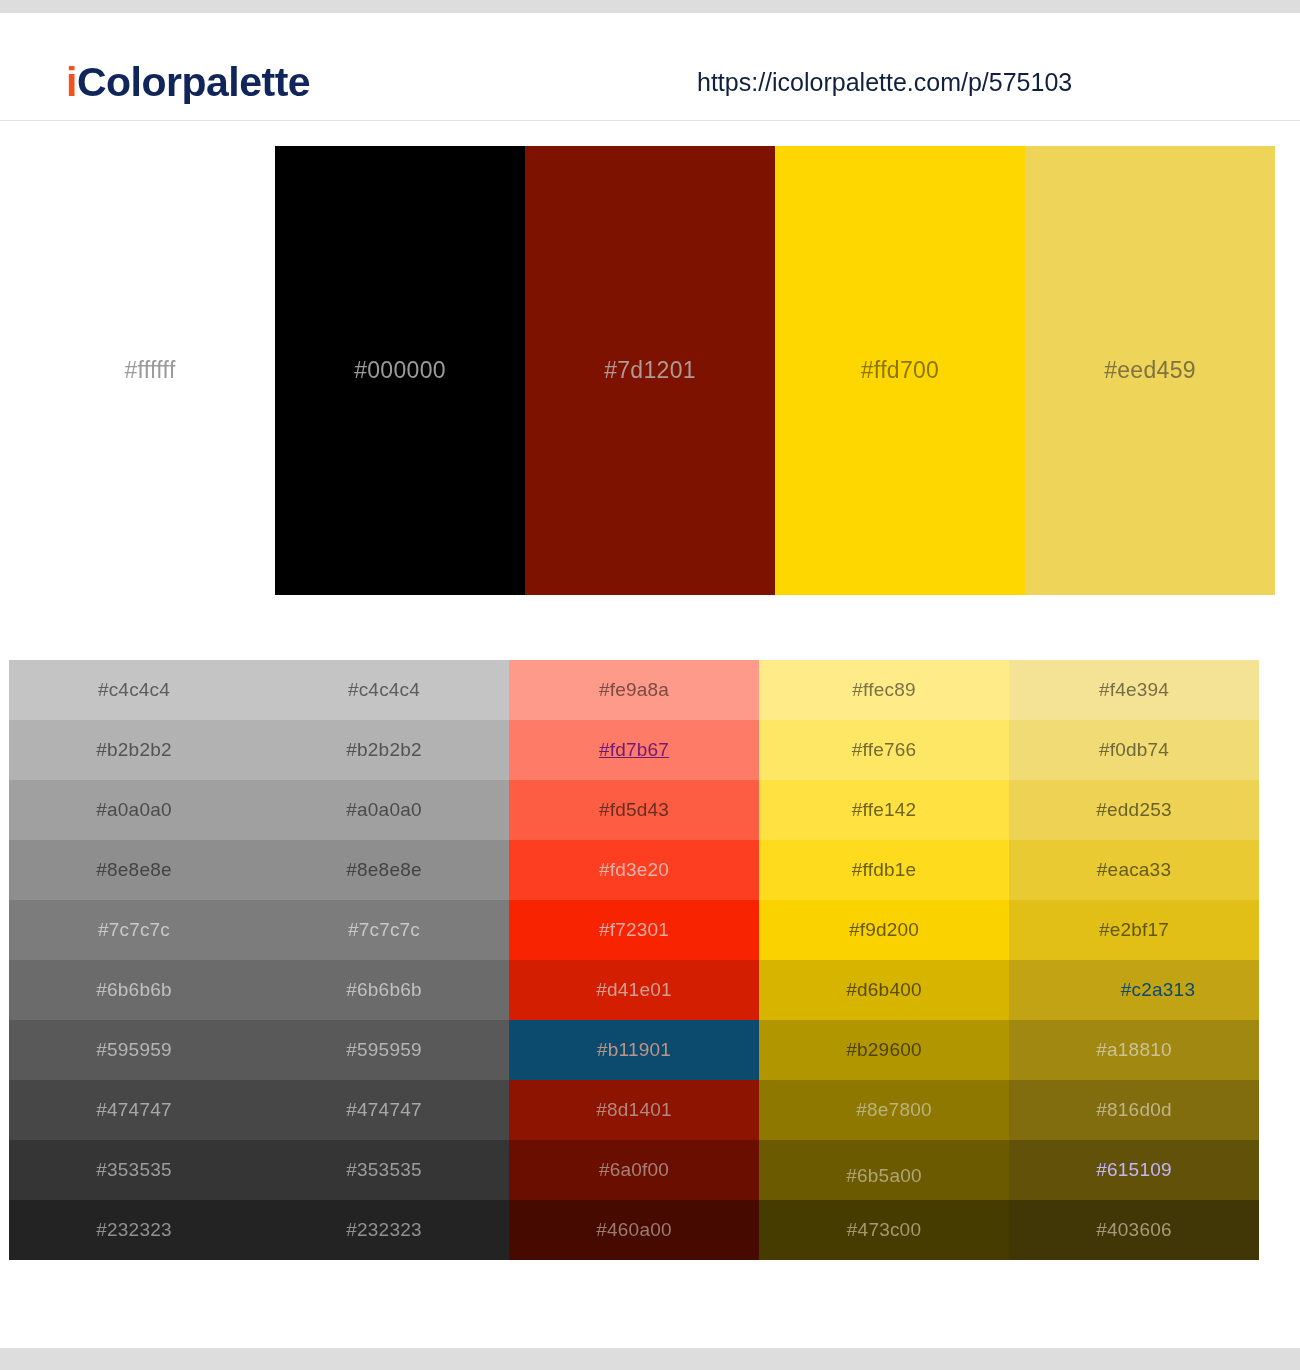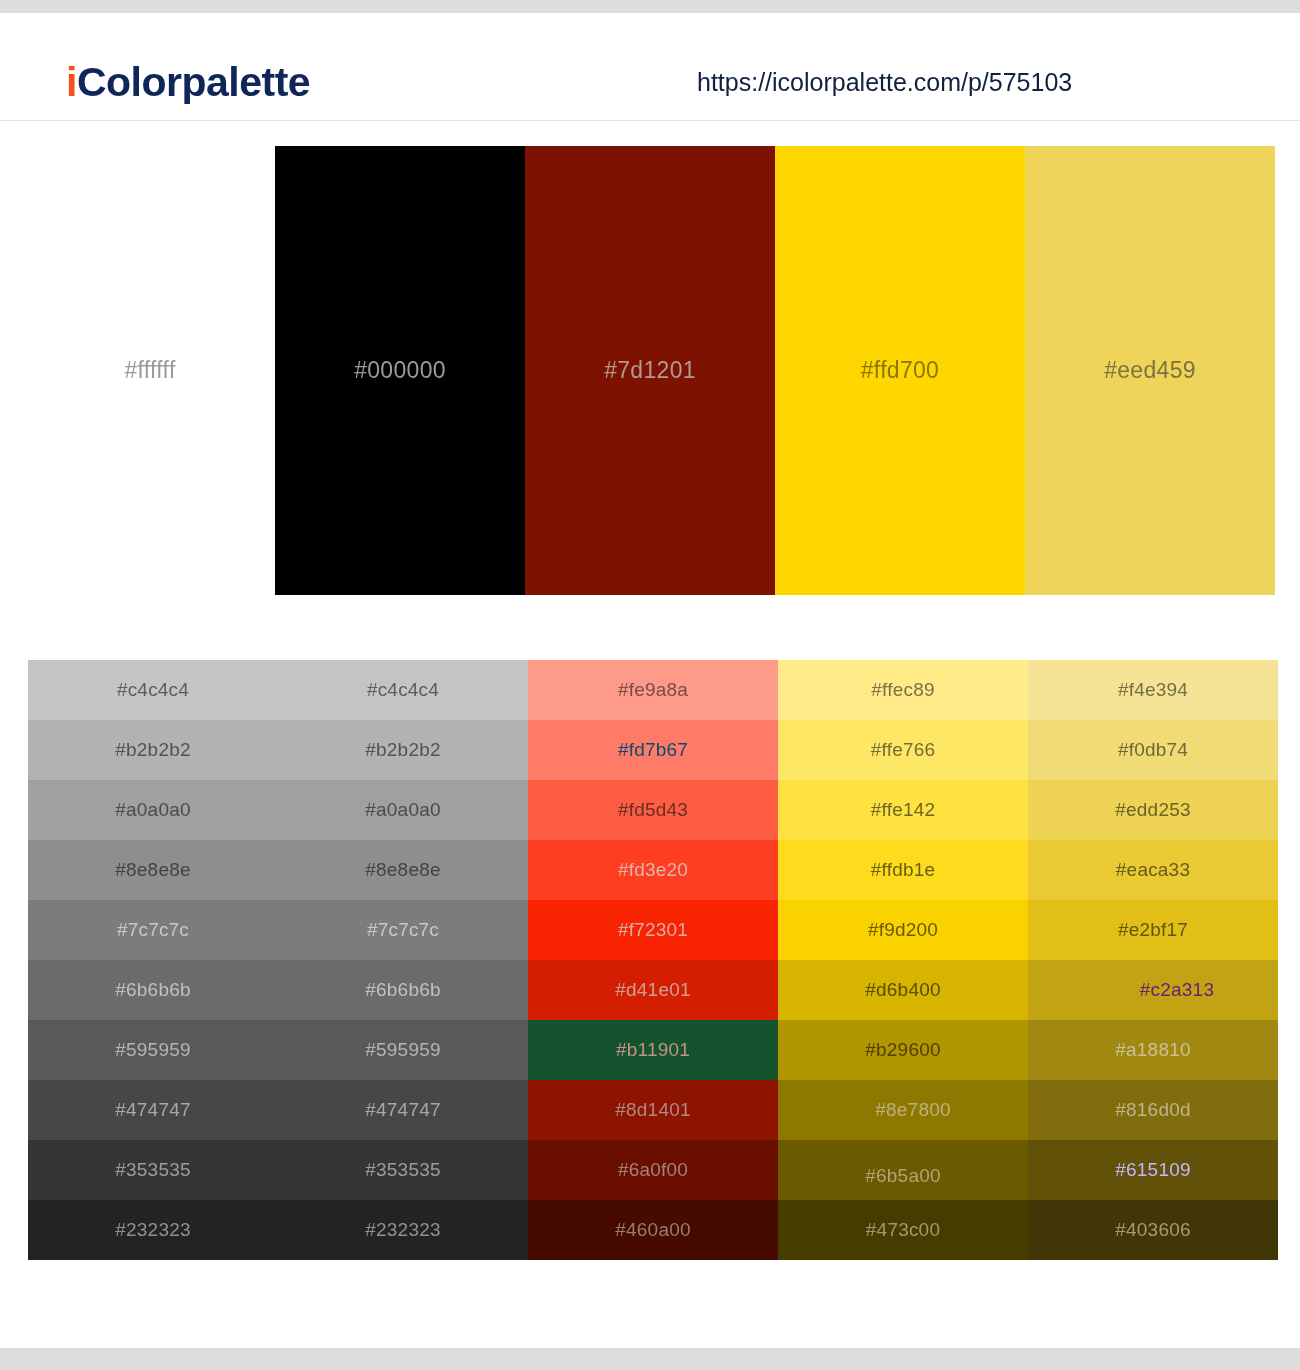--- a/index.html
+++ b/index.html
@@ -70,21 +70,21 @@
   
   .main-swatch.first { left: 25px; width: 250px; }
   .main-swatch.s2 { left: 275px; width: 250px; }
   .main-swatch.s3 { left: 525px; width: 250px; }
   .main-swatch.s4 { left: 775px; width: 250px; }
   .main-swatch.s5 { left: 1025px; width: 250px; }
 
   
   .grid {
     position: absolute;
-    left: 28px;
+    left: 9px;
     top: 660px;
     width: 1162px;
     display: grid;
     grid-template-columns: repeat(5, 250px);
   }
   .cell {
     height: 60px;
     display: flex;
     align-items: center;
     justify-content: center;
@@ -146,21 +146,21 @@
     <div class="cell" style="background: rgb(244, 227, 148);">
       <span style="color: rgb(118, 110, 72);">#f4e394</span>
     </div>
     <div class="cell" style="background: rgb(178, 178, 178);">
       <span style="color: rgb(83, 83, 83);">#b2b2b2</span>
     </div>
     <div class="cell" style="background: rgb(178, 178, 178);">
       <span style="color: rgb(83, 83, 83);">#b2b2b2</span>
     </div>
     <div class="cell" style="background: rgb(253, 123, 103);">
-      <span style="color: #0c4a6e;">#fd7b67</span>
+      <span style="color: #701a75; text-decoration: underline;">#fd7b67</span>
     </div>
     <div class="cell" style="background: rgb(255, 231, 102);">
       <span style="color: rgb(117, 107, 51);">#ffe766</span>
     </div>
     <div class="cell" style="background: rgb(240, 219, 116);">
       <span style="color: rgb(112, 104, 56);">#f0db74</span>
     </div>
     <div class="cell" style="background: rgb(160, 160, 160);">
       <span style="color: rgb(75, 75, 75);">#a0a0a0</span>
     </div>
@@ -212,29 +212,29 @@
     <div class="cell" style="background: rgb(107, 107, 107);">
       <span style="color: rgb(192, 192, 192);">#6b6b6b</span>
     </div>
     <div class="cell" style="background: rgb(212, 30, 1);">
       <span style="color: rgb(207, 160, 150);">#d41e01</span>
     </div>
     <div class="cell" style="background: rgb(214, 180, 0);">
       <span style="color: rgb(90, 77, 0);">#d6b400</span>
     </div>
     <div class="cell" style="background: rgb(194, 163, 19);">
-      <span style="color: #701a75; margin-left: 48px;">#c2a313</span>
+      <span style="color: #0c4a6e; margin-left: 48px;">#c2a313</span>
     </div>
     <div class="cell" style="background: rgb(89, 89, 89);">
       <span style="color: rgb(180, 180, 180);">#595959</span>
     </div>
     <div class="cell" style="background: rgb(89, 89, 89);">
       <span style="color: rgb(180, 180, 180);">#595959</span>
     </div>
-    <div class="cell" style="background: #14532d;">
+    <div class="cell" style="background: #0c4a6e;">
       <span style="color: rgb(192, 146, 136);">#b11901</span>
     </div>
     <div class="cell" style="background: rgb(178, 150, 0);">
       <span style="color: rgb(78, 66, 0);">#b29600</span>
     </div>
     <div class="cell" style="background: rgb(161, 136, 16);">
       <span style="color: rgb(205, 193, 153);">#a18810</span>
     </div>
     <div class="cell" style="background: rgb(71, 71, 71);">
       <span style="color: rgb(168, 168, 168);">#474747</span>

